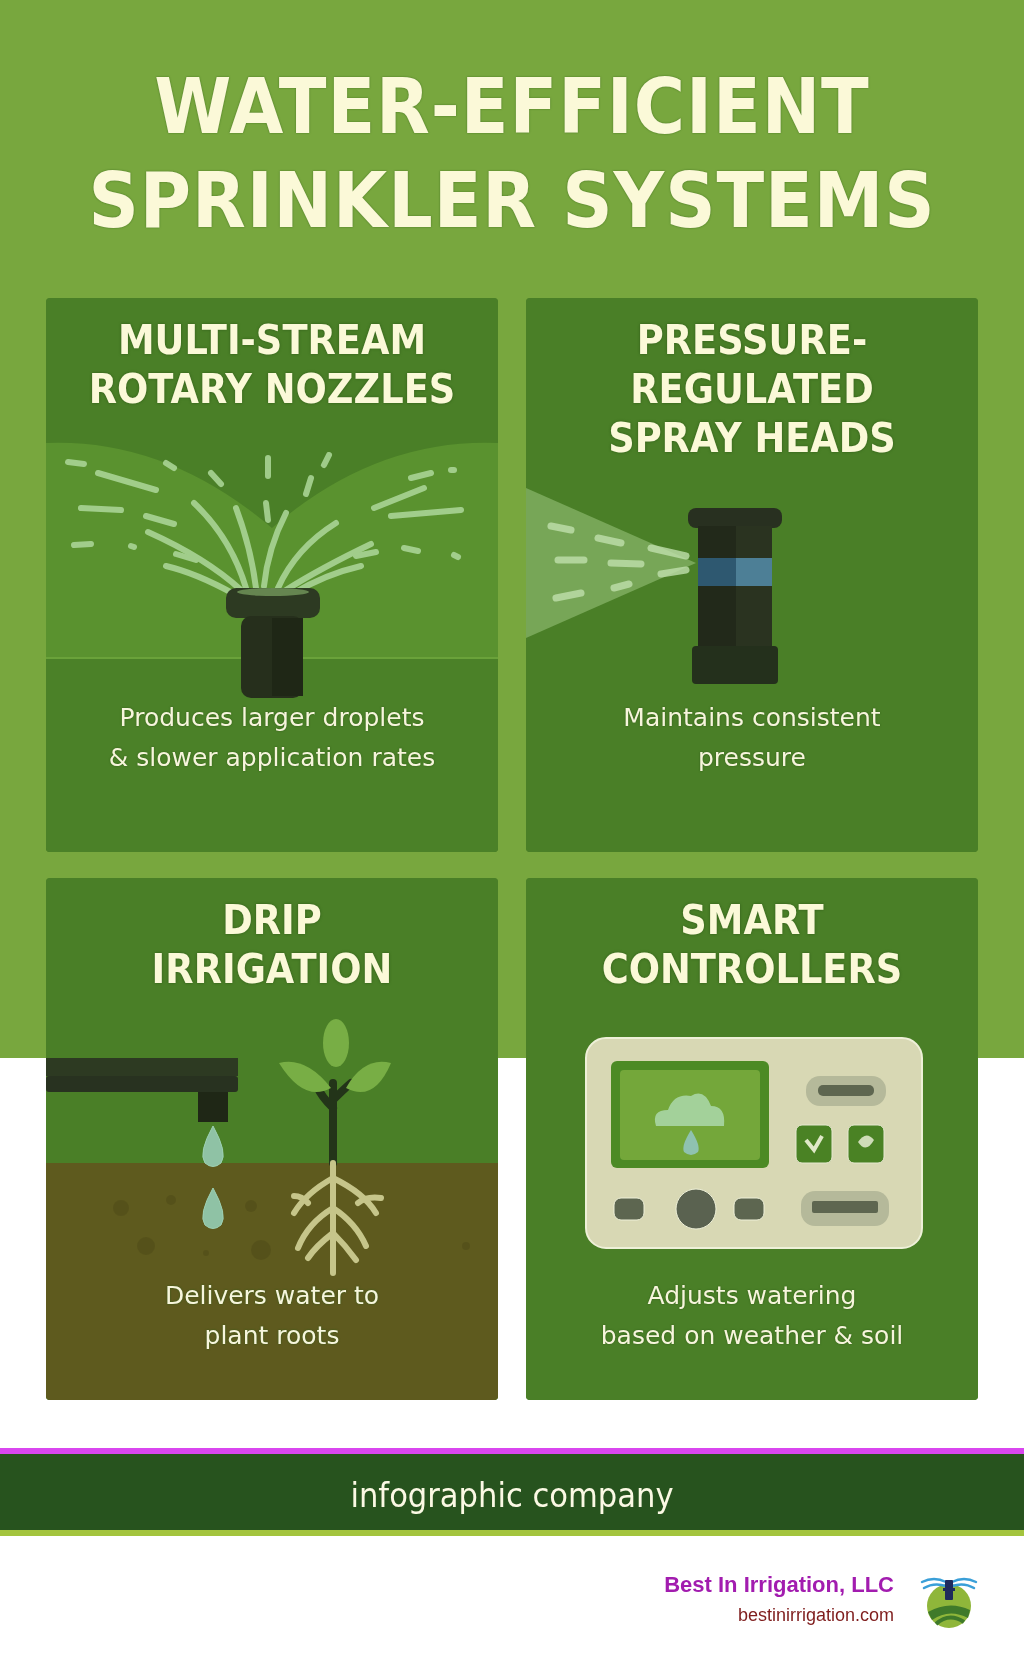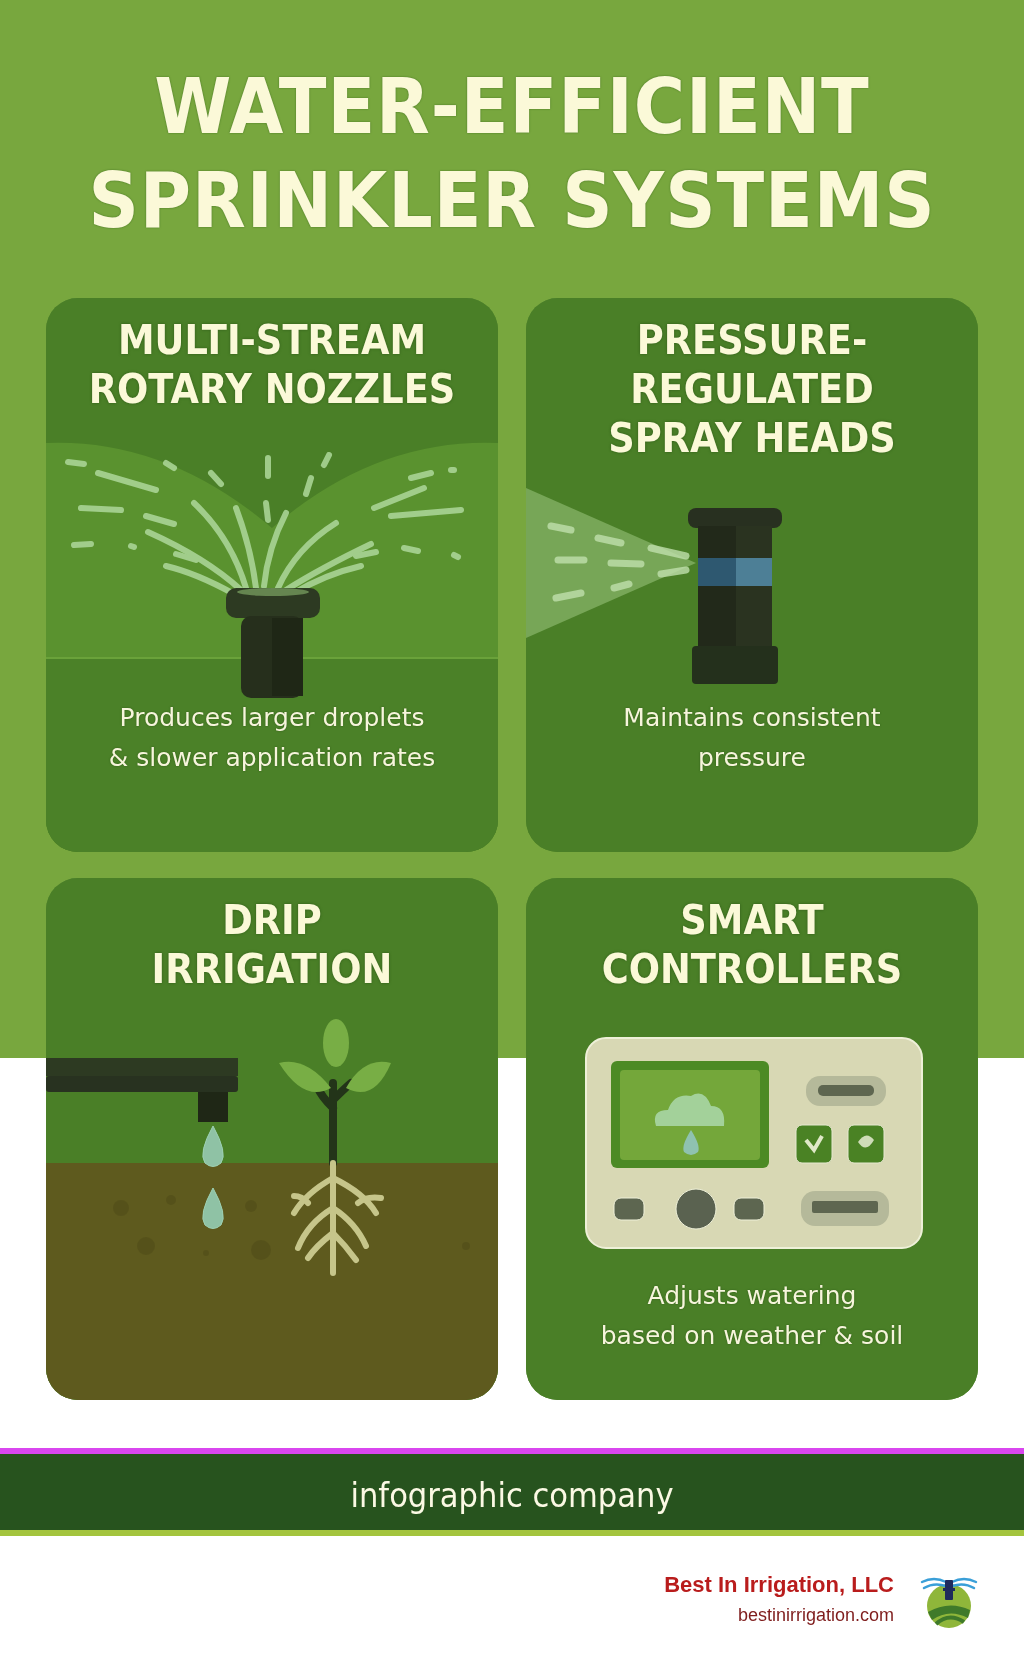--- a/index.html
+++ b/index.html
@@ -13,21 +13,21 @@
   .title {
     position: absolute; left: 0; top: 60px; width: 1024px;
     text-align: center; color: #fbf9d8;
     font-family: "DejaVu Sans", sans-serif; font-weight: bold;
     font-size: 76px; line-height: 94px; letter-spacing: 1px;
     text-shadow: 0 0 2px #3d6b1e;
     transform: scaleX(0.92);
   }
 
   .card {
-    position: absolute; width: 452px; border-radius: 32px;
+    position: absolute; width: 452px; border-radius: 4px;
     background: #4a7f27; overflow: hidden;
     box-shadow: 0 2px 0 rgba(255,255,255,0.08) inset;
   }
   .card-heading {
     position: absolute; left: 0; width: 100%; text-align: center;
     color: #fbf9d8; font-weight: bold; font-size: 40px; line-height: 49px;
     text-shadow: 0 0 3px #2f5a18;
     transform: scaleX(0.92);
   }
   .card-desc {
@@ -50,21 +50,21 @@
     position: absolute; left: 0; top: 0; width: 100%; height: 82px;
     line-height: 82px; text-align: center; color: #fbf9e4; font-size: 34px;
     transform: scaleX(0.9);
   }
 
   .brand {
     position: absolute; right: 130px; top: 1570px; text-align: right;
   }
   .brand-name {
     font-family: "Liberation Sans", sans-serif; font-weight: bold;
-    font-size: 22px; color: #b91c1c; line-height: 30px;
+    font-size: 22px; color: #a21caf; line-height: 30px;
   }
   .brand-url {
     font-family: "Liberation Sans", sans-serif;
     font-size: 18px; color: #7f1d1d; line-height: 30px;
   }
   .brand-logo { position: absolute; left: 918px; top: 1572px; width: 62px; height: 58px; }
   svg { display: block; }
 </style>
 </head>
 <body>
@@ -190,20 +190,24 @@
         <path d="M287 355 Q270 368 262 380"></path>
         <path d="M287 355 Q300 368 310 382"></path>
         <path d="M262 325 Q256 318 248 318"></path>
         <path d="M312 325 Q320 318 335 320"></path>
       </g>
     </svg>
     <div class="card-heading" style="top:18px;">
       <div>DRIP</div>
       <div>IRRIGATION</div>
     </div>
+    <div class="card-desc" style="top:398px;">
+      <div>Delivers water to</div>
+      <div>plant roots</div>
+    </div>
   </div>
 
   <div class="card" id="card4">
     <svg width="452" height="522" style="position:absolute;left:0;top:0;">
       <rect x="0" y="0" width="452" height="522" fill="#4a7f27"></rect>
       <rect x="60" y="160" width="336" height="210" rx="20" fill="#d8d8b4" stroke="#eef0d8" stroke-width="2"></rect>
       <rect x="85" y="183" width="158" height="107" rx="6" fill="#4c8a25"></rect>
       <rect x="94" y="192" width="140" height="90" rx="4" fill="#74a73a"></rect>
       <path d="M130 248 Q125 232 142 232 Q148 215 165 218 Q178 210 185 228 Q200 228 198 248 Z" fill="#a9d6a5" opacity="0.9"></path>
       <path d="M165 252 Q175 268 172 274 Q165 280 158 274 Q155 268 165 252 Z" fill="#8fc2b0"></path>

